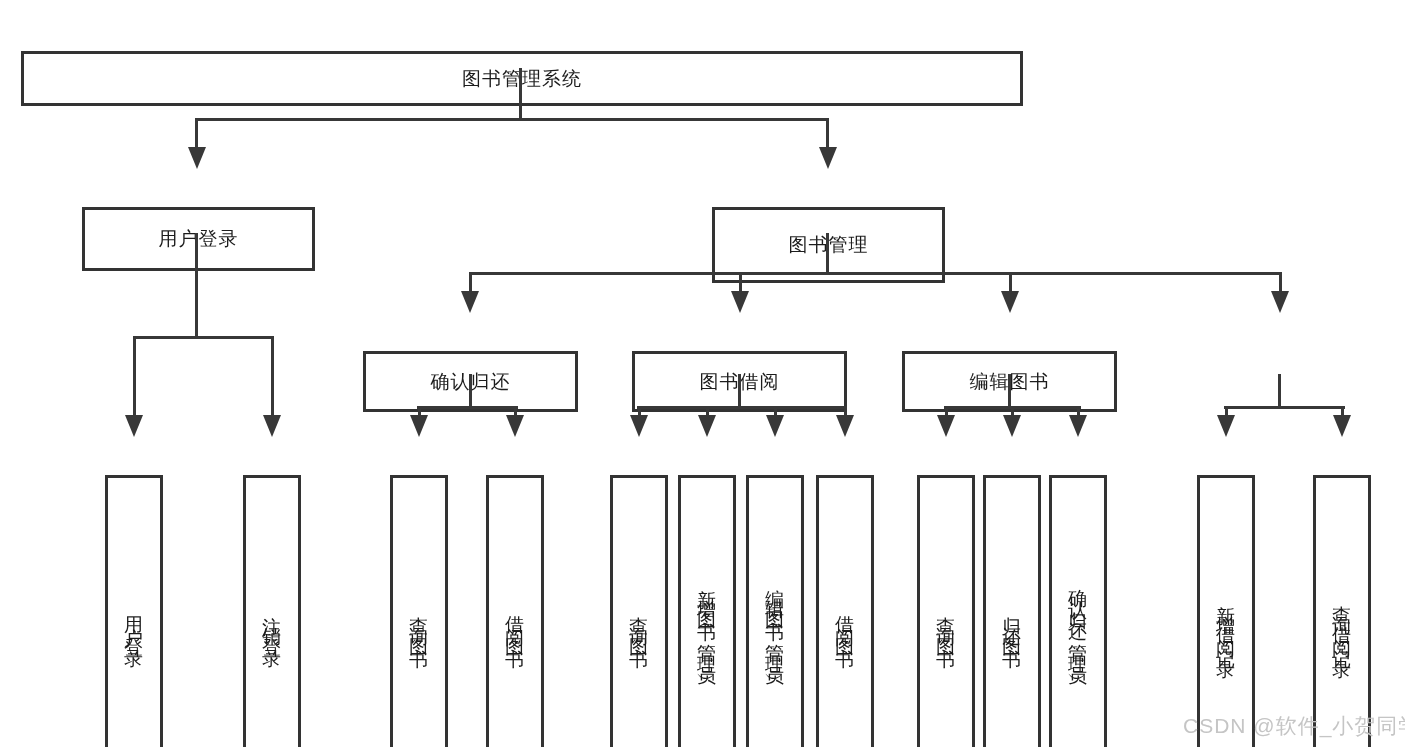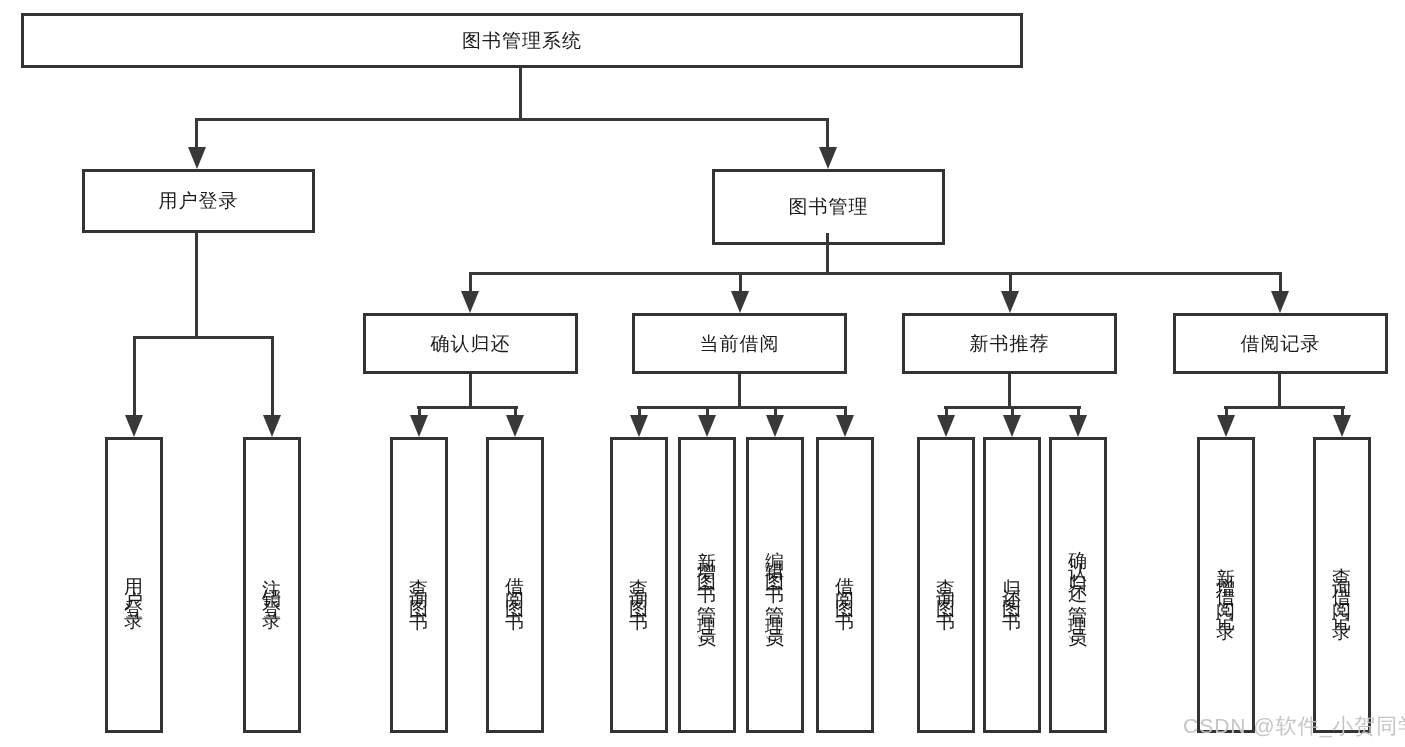--- a/index.html
+++ b/index.html
@@ -6,21 +6,21 @@
     --line:#383838; --box-border:#333333; --text:#1c1c1c;
     --background:#ffffff; --watermark:#c5c5c5;
   }
   html,body{margin:0;padding:0;}
   body{background:var(--background);font-family:"Liberation Sans","DejaVu Sans",sans-serif;}
   .canvas{position:relative;width:1405px;height:747px;background:var(--background);overflow:hidden;}
   .node{
     position:absolute;box-sizing:border-box;background:#fff;
     border:3px solid var(--box-border);
     display:flex;align-items:center;justify-content:center;
-    font-size:19px;color:var(--text);letter-spacing:1px;
+    font-size:19px;color:var(--text);letter-spacing:1px;margin-top:38px;
   }
   .leaf{padding:6px 0;}
   .leaf .vtext{
     writing-mode:vertical-rl;text-orientation:mixed;
     letter-spacing:11px;line-height:1;font-size:19px;color:var(--text);
   }
   .vline{position:absolute;width:3px;background:var(--line);}
   .hline{position:absolute;height:3px;background:var(--line);}
   .ahead{
     position:absolute;width:0;height:0;
@@ -62,23 +62,22 @@
   <div class="vline" style="left:469px;top:272px;height:22px;"></div>
   <div class="ahead" style="left:461px;top:291px;"></div>
   <div class="vline" style="left:739px;top:272px;height:22px;"></div>
   <div class="ahead" style="left:731px;top:291px;"></div>
   <div class="vline" style="left:1009px;top:272px;height:22px;"></div>
   <div class="ahead" style="left:1001px;top:291px;"></div>
   <div class="vline" style="left:1279px;top:272px;height:22px;"></div>
   <div class="ahead" style="left:1271px;top:291px;"></div>
 
   <div class="node" style="left:363px;top:313px;width:215px;height:61px;">确认归还</div>
-  <div class="node" style="left:632px;top:313px;width:215px;height:61px;">当前借阅</div>
-  <div class="node" style="left:902px;top:313px;width:215px;height:61px;">新书推荐</div>
-  <div class="node" style="left:1173px;top:313px;width:215px;height:61px;">借阅记录</div>
+  <div class="node" style="left:632px;top:313px;width:215px;height:61px;">图书借阅</div>
+  <div class="node" style="left:902px;top:313px;width:215px;height:61px;">编辑图书</div>
 
   <div class="vline" style="left:469px;top:374px;height:35px;"></div>
   <div class="hline" style="left:417px;top:406px;width:101px;"></div>
   <div class="vline" style="left:418px;top:406px;height:12px;"></div>
   <div class="ahead" style="left:410px;top:415px;"></div>
   <div class="vline" style="left:514px;top:406px;height:12px;"></div>
   <div class="ahead" style="left:506px;top:415px;"></div>
 
   <div class="vline" style="left:738px;top:374px;height:35px;"></div>
   <div class="hline" style="left:637px;top:406px;width:210px;"></div>

